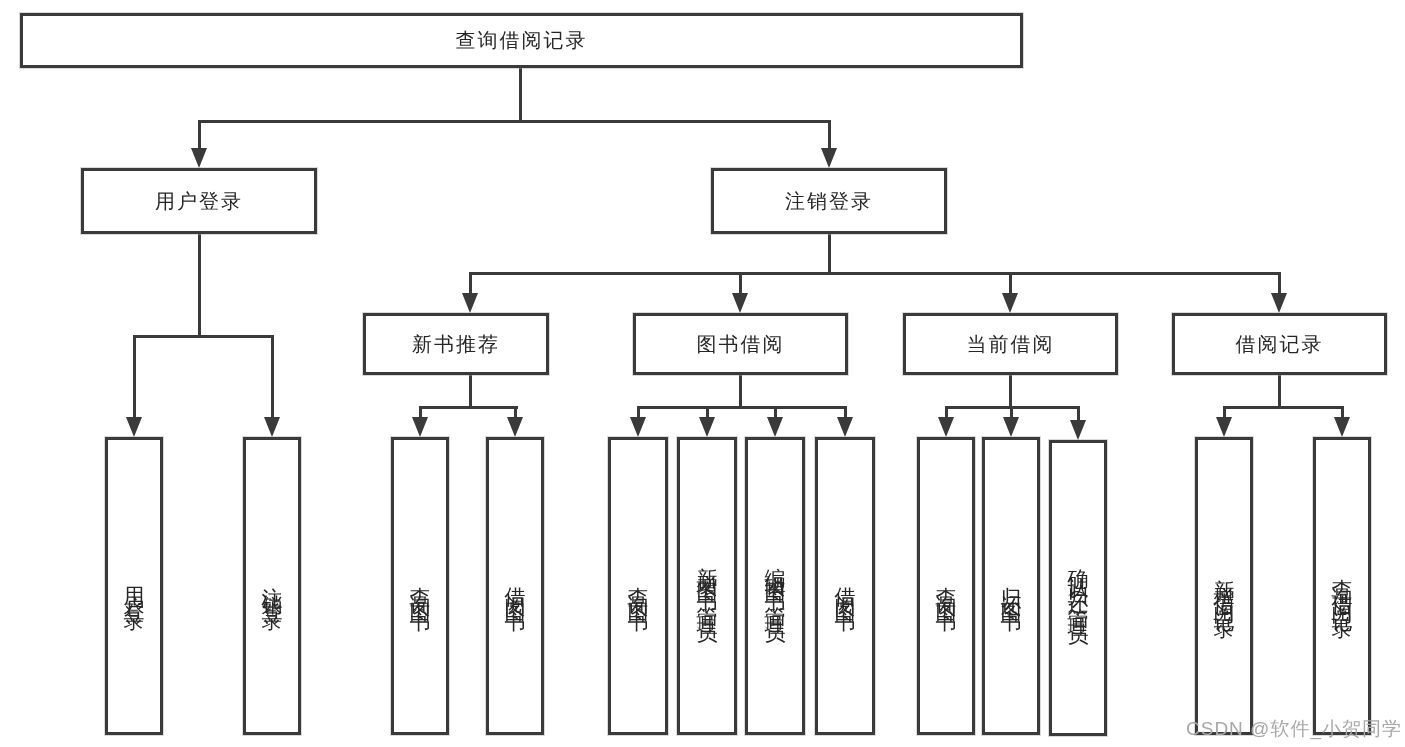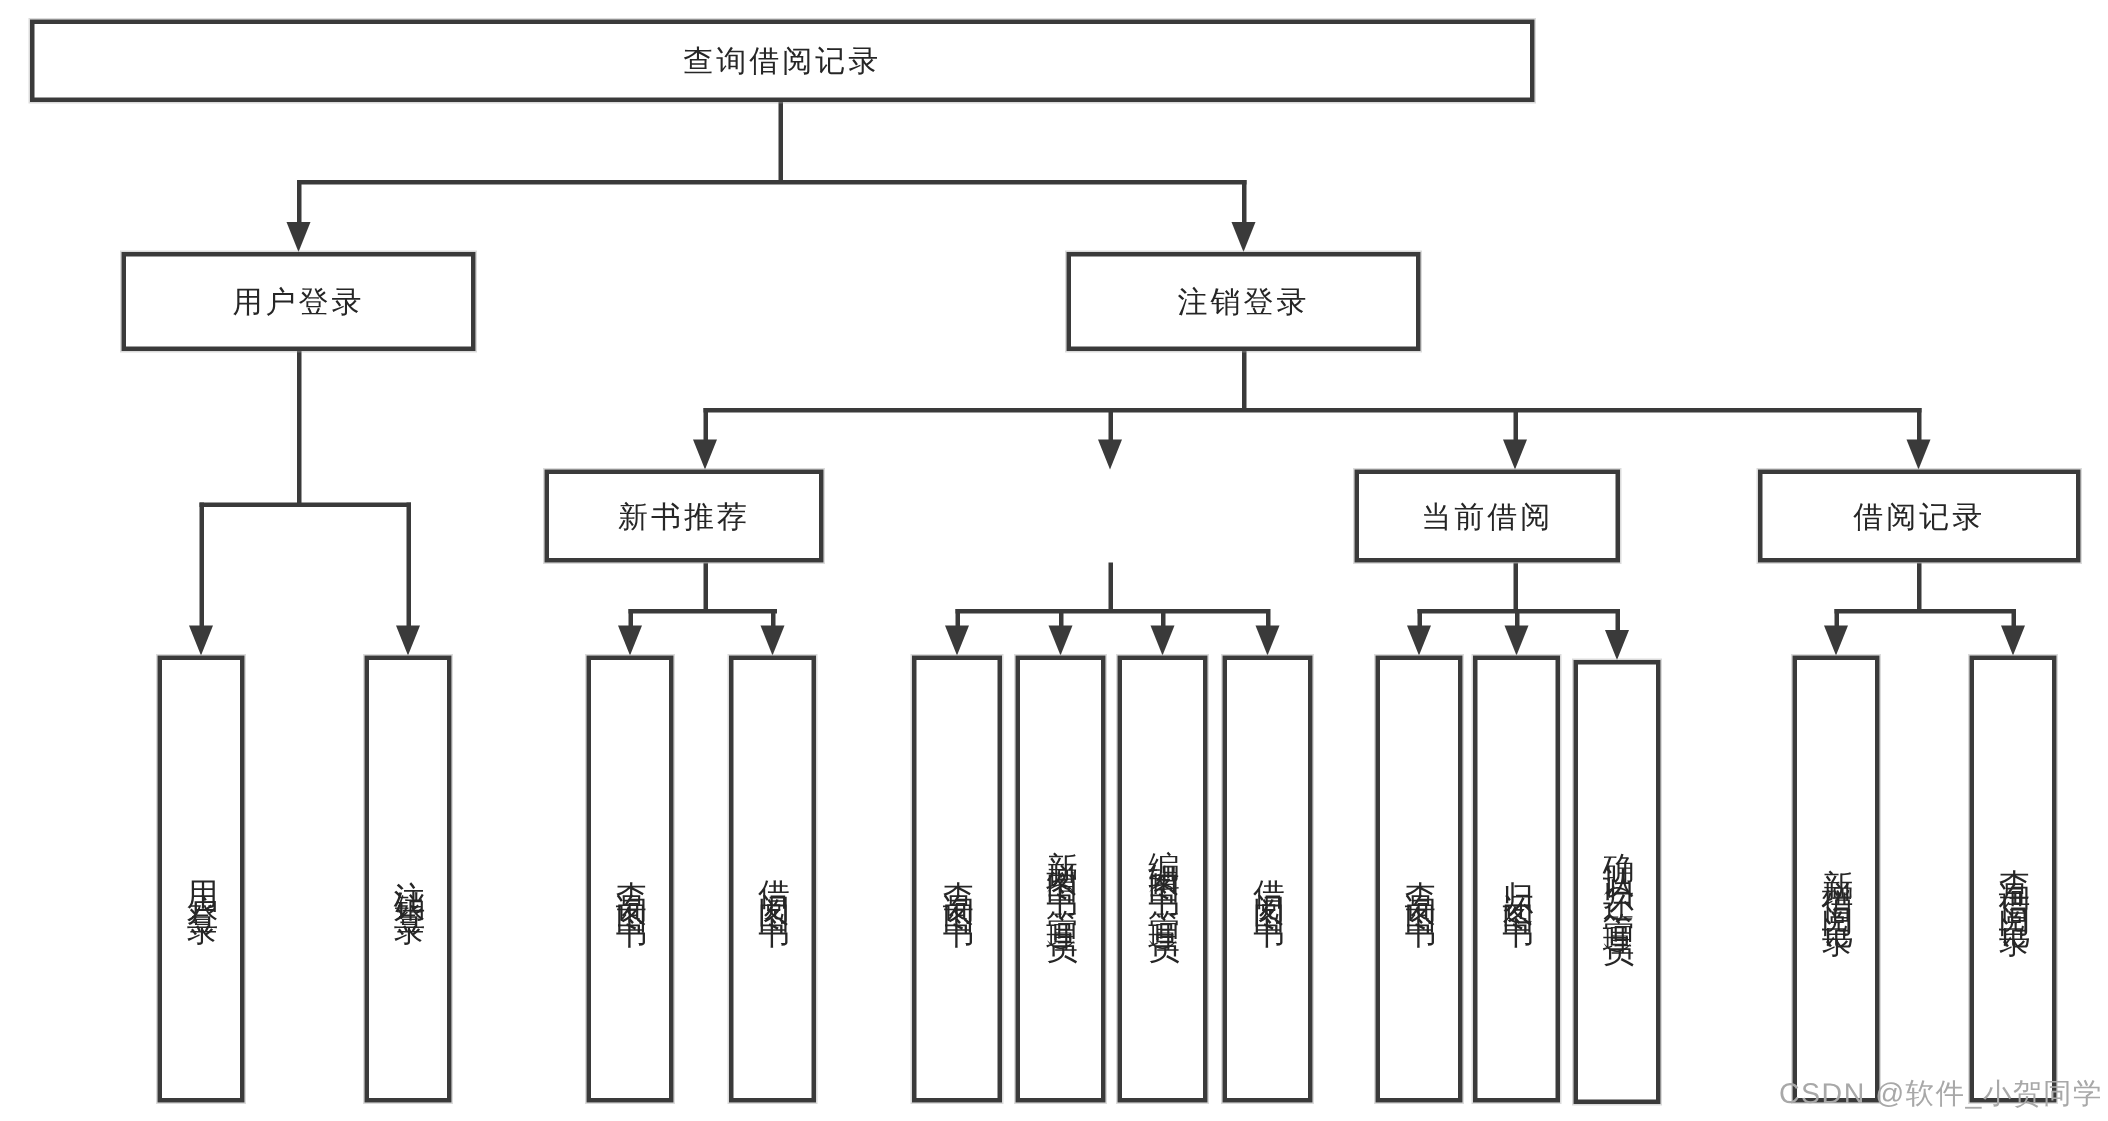--- a/index.html
+++ b/index.html
@@ -108,21 +108,24 @@
   <div class="box bh" style="left:81px;top:168px;width:236px;height:66px">
     <span>用户登录</span>
   </div>
   <div class="box bh" style="left:711px;top:168px;width:236px;height:66px">
     <span>注销登录</span>
   </div>
 
   <div class="box bh" style="left:363px;top:313px;width:186px;height:62px">
     <span>新书推荐</span>
   </div>
-  <div class="box bh" style="left:903px;top:313px;width:177px;height:62px">
+  <div class="box bh" style="left:633px;top:313px;width:215px;height:62px">
+    <span>图书借阅</span>
+  </div>
+  <div class="box bh" style="left:903px;top:313px;width:215px;height:62px">
     <span>当前借阅</span>
   </div>
   <div class="box bh" style="left:1172px;top:313px;width:215px;height:62px">
     <span>借阅记录</span>
   </div>
 
   <div class="box bv" style="left:105px;top:437px;width:58px;height:298px">
     <span>用户登录</span>
   </div>
   <div class="box bv" style="left:243px;top:437px;width:58px;height:298px">

